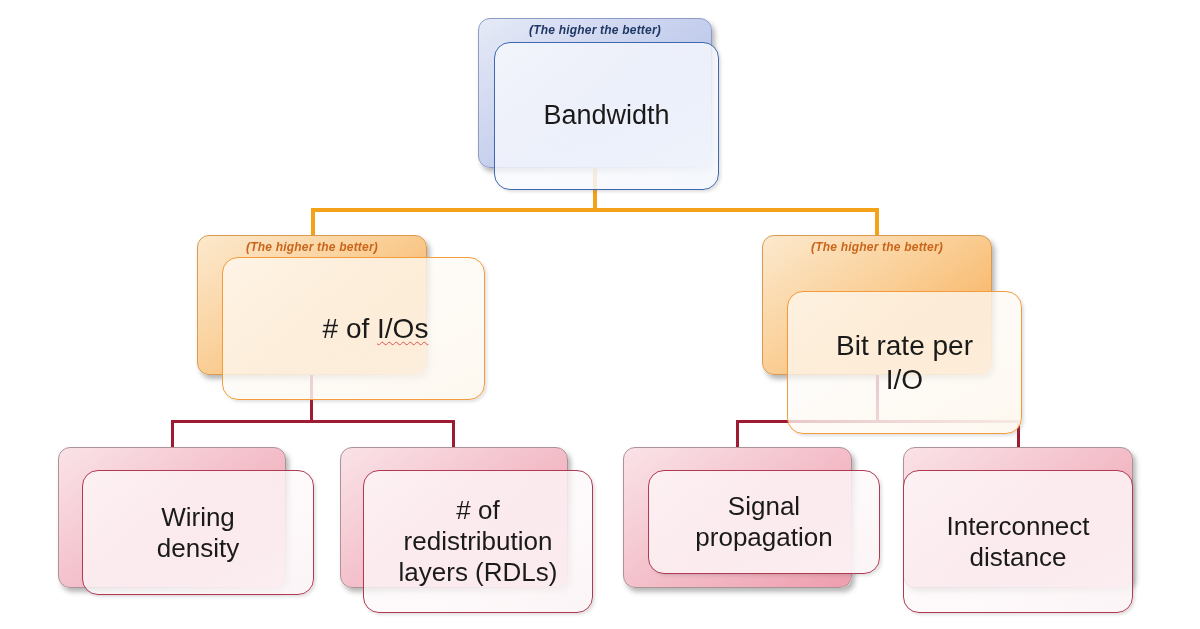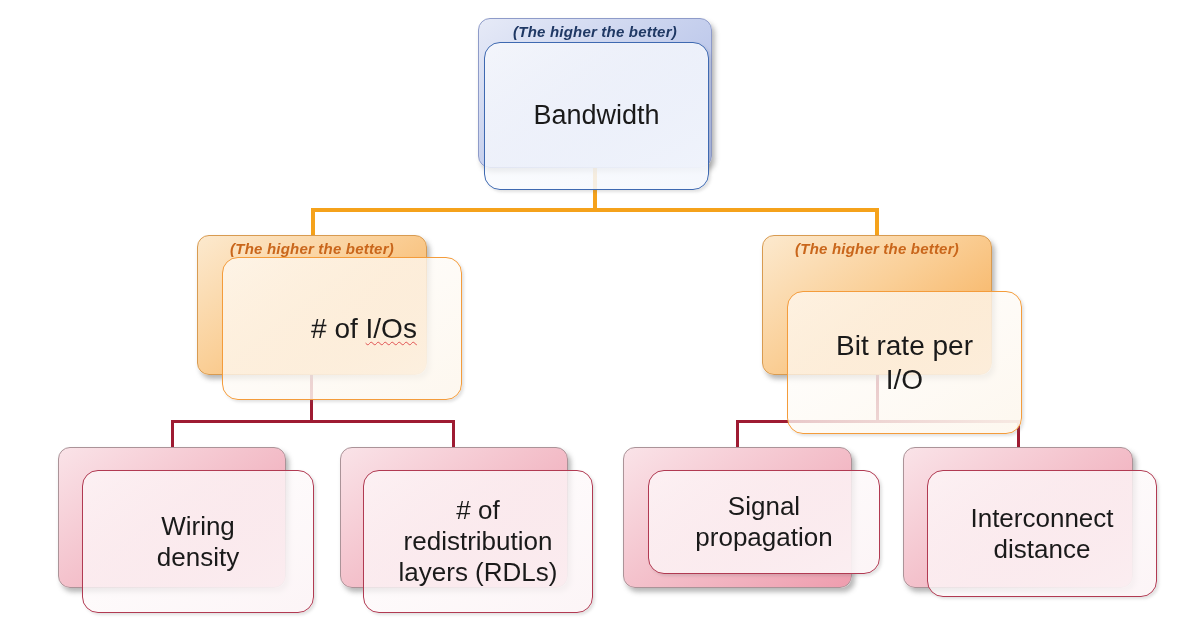--- a/index.html
+++ b/index.html
@@ -33,21 +33,21 @@
   }
   .back-card.pink {
     background: linear-gradient(145deg, #FAE3E8 0%, #F4C3CD 45%, #EE9DAE 100%);
     border: 1px solid #AB9398;
   }
 
   .annotation {
     text-align: center;
     font-style: italic;
     font-weight: bold;
-    font-size: 15px;
+    font-size: 12px;
     padding-top: 4px;
     letter-spacing: 0.2px;
   }
   .annotation.blue  { color: #1F3864; }
   .annotation.orangetxt { color: #C9661B; }
 
   
   .front-card {
     position: absolute; z-index: 3;
     border-radius: 16px;
@@ -106,55 +106,55 @@
 <div>
   <div class="seg maroon" style="left:876px; top:373px; width:3px; height:50px;"></div>
   <div class="seg maroon" style="left:736px; top:420px; width:284px; height:3px;"></div>
   <div class="seg maroon" style="left:736px; top:421px; width:3px; height:27px;"></div>
   <div class="seg maroon" style="left:1017px; top:421px; width:3px; height:27px;"></div>
 </div>
 
 <div class="back-card blue" style="left:478px; top:18px; width:234px; height:150px;">
   <div class="annotation blue">(The higher the better)</div>
 </div>
-<div class="front-card blue" style="left:484px; top:42px; width:225px; height:148px;">
+<div class="front-card blue" style="left:494px; top:42px; width:225px; height:148px;">
   <div class="node-label fs27">Bandwidth</div>
 </div>
 
 <div class="back-card orange" style="left:197px; top:235px; width:230px; height:140px;">
   <div class="annotation orangetxt">(The higher the better)</div>
 </div>
-<div class="front-card orange" style="left:222px; top:257px; width:240px; height:143px;padding-left:44px;">
+<div class="front-card orange" style="left:222px; top:257px; width:263px; height:143px;padding-left:44px;">
   <div class="node-label fs28"><span># of </span><span class="spellcheck">I/Os</span></div>
 </div>
 
 <div class="back-card orange" style="left:762px; top:235px; width:230px; height:140px;">
   <div class="annotation orangetxt">(The higher the better)</div>
 </div>
 <div class="front-card orange" style="left:787px; top:257px; width:235px; height:143px;margin-top:34px;">
   <div class="node-label fs28">Bit rate per
 I/O</div>
 </div>
 
 <div class="back-card pink" style="left:58px; top:447px; width:228px; height:141px;"></div>
-<div class="front-card pink" style="left:82px; top:470px; width:232px; height:143px;">
+<div class="front-card pink" style="left:82px; top:470px; width:232px; height:125px;">
   <div class="node-label fs26">Wiring
 density</div>
 </div>
 
 <div class="back-card pink" style="left:340px; top:447px; width:228px; height:141px;"></div>
 <div class="front-card pink" style="left:363px; top:470px; width:230px; height:143px;">
   <div class="node-label fs26"># of
 redistribution
 layers (RDLs)</div>
 </div>
 
 <div class="back-card pink" style="left:623px; top:447px; width:229px; height:141px;"></div>
 <div class="front-card pink" style="left:648px; top:470px; width:232px; height:104px;">
   <div class="node-label fs26">Signal
 propagation</div>
 </div>
 
 <div class="back-card pink" style="left:903px; top:447px; width:230px; height:141px;"></div>
-<div class="front-card pink" style="left:927px; top:470px; width:230px; height:127px;">
+<div class="front-card pink" style="left:903px; top:470px; width:230px; height:143px;">
   <div class="node-label fs26">Interconnect
 distance</div>
 </div>
 
 </body></html>

